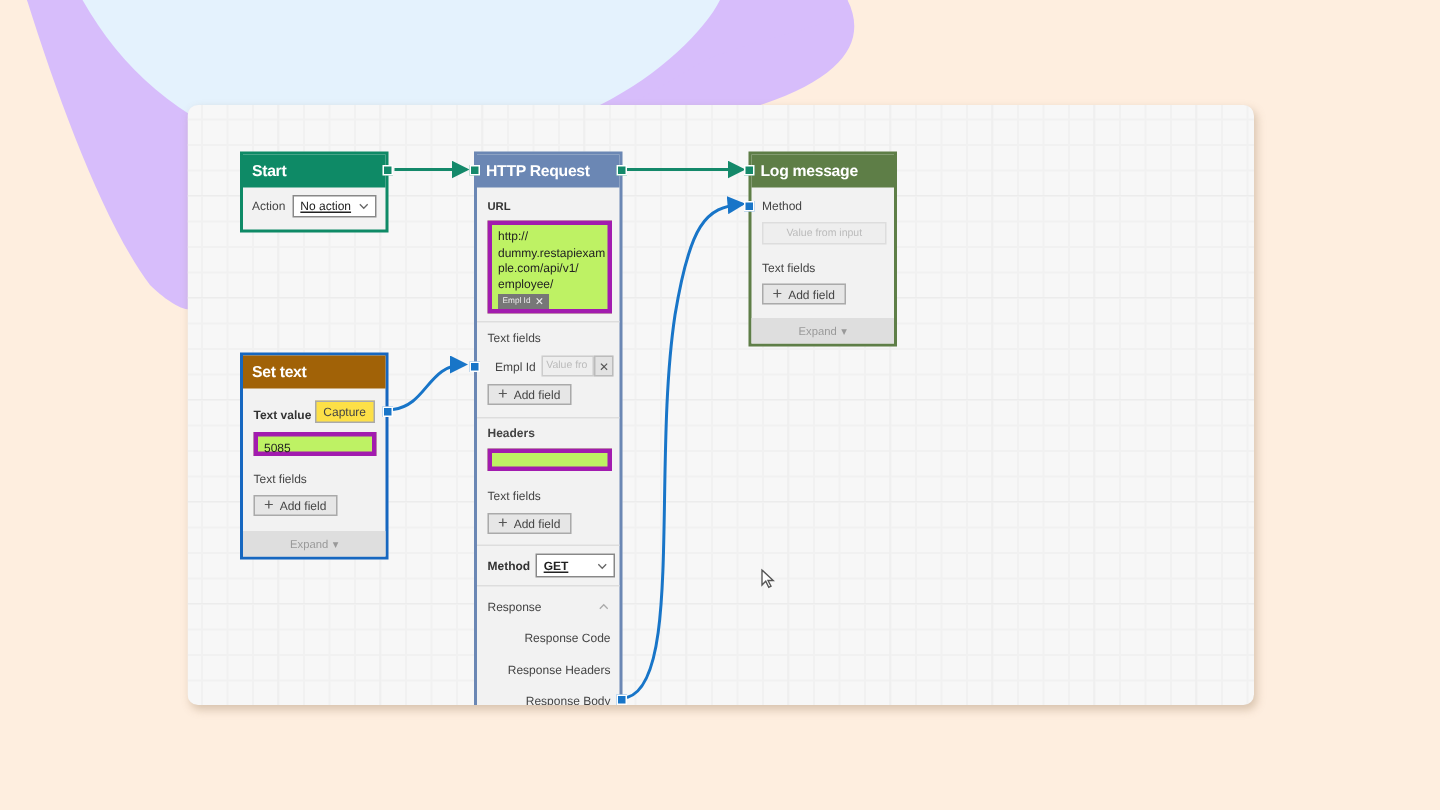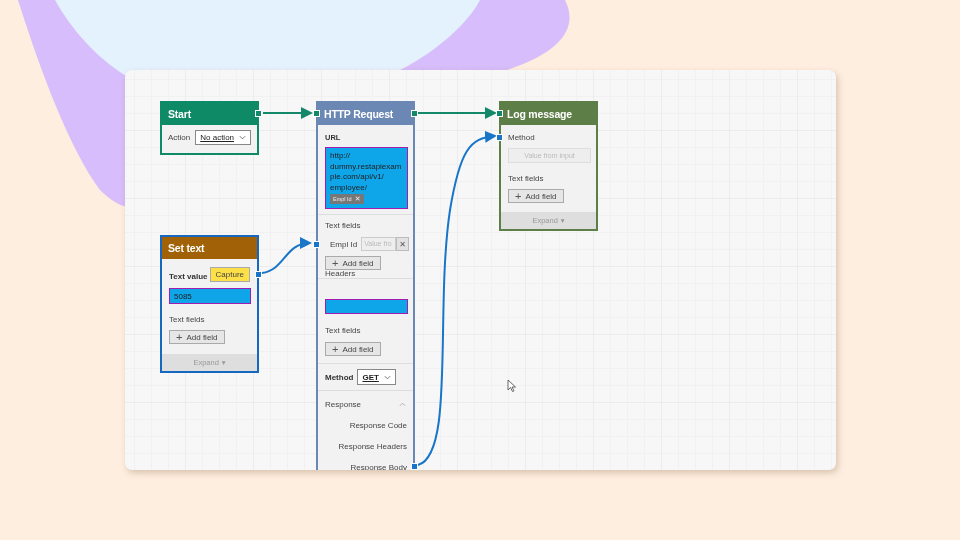--- a/index.html
+++ b/index.html
@@ -53,21 +53,21 @@
   .port.green { background: #14896a; }
   .port.blue  { background: #1875c8; }
   .btn-add {
     display: inline-flex; align-items: center; gap: 4px;
     height: 14px; padding: 0 6px;
     background: #e6e6e6; border: 1px solid #aaa;
     font-size: 8px; color: #444;
   }
   .btn-add .plus { font-size: 11px; line-height: 10px; color: #555; }
   .input-box {
-    background: #0ea5e9; border: 1px solid #a21caf;
+    background: #bef264; border: 3px solid #a21caf;
     font-size: 8px; color: #222;
   }
   .expand-bar {
     position: absolute; left: 0; right: 0; bottom: 0;
     height: 17px; background: #dedede;
     font-size: 7.5px; color: #999;
     display: flex; align-items: center; justify-content: center; gap: 3px;
   }
   .divider { position: absolute; left: 0; right: 0; height: 1px; background: #ddd; }
   .select {
@@ -154,34 +154,34 @@
         <span>✕</span>
       </div>
     </div>
     <div class="port blue" style="left:-5px; top:138px;"></div>
     <div class="btn-add" style="position:absolute; left:7px; top:153px;">
       <span class="plus">+</span>
       <span>Add field</span>
     </div>
     <div class="divider" style="top:175px;"></div>
 
-    <div class="lbl" style="position:absolute; left:7px; top:166px;">Headers</div>
+    <div class="lbl" style="position:absolute; left:7px; top:181px;font-weight:bold;">Headers</div>
     <div class="input-box" style="position:absolute; left:7px; top:196px; width:83px; height:15px;">
       <span></span>
     </div>
     <div class="lbl" style="position:absolute; left:7px; top:223px;">Text fields</div>
     <div class="btn-add" style="position:absolute; left:7px; top:239px;">
       <span class="plus">+</span>
       <span>Add field</span>
     </div>
     <div class="divider" style="top:260px;"></div>
 
     <div style="position:absolute; left:7px; top:266px; display:flex; align-items:center; gap:4px;">
       <span class="lbl bold">Method</span>
-      <div class="select" style="width:39px; height:16px; font-weight:bold;">
+      <div class="select" style="width:53px; height:16px; font-weight:bold;">
         <span>GET</span>
         <svg class="chev" viewBox="0 0 8 8">
             <path d="M1 2.5 L4 5.5 L7 2.5" fill="none" stroke="#666" stroke-width="1"></path>
           </svg>
       </div>
     </div>
     <div class="divider" style="top:287px;"></div>
 
     <div style="position:absolute; left:7px; right:7px; top:297px; display:flex; justify-content:space-between; align-items:center;">
       <span class="lbl">Response</span>

